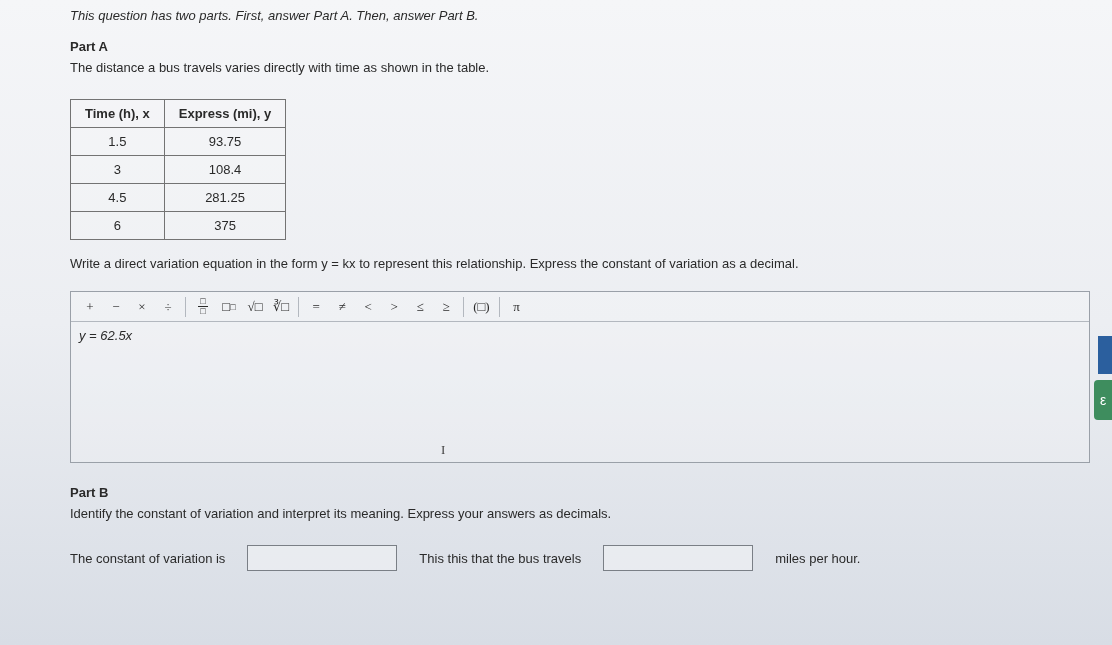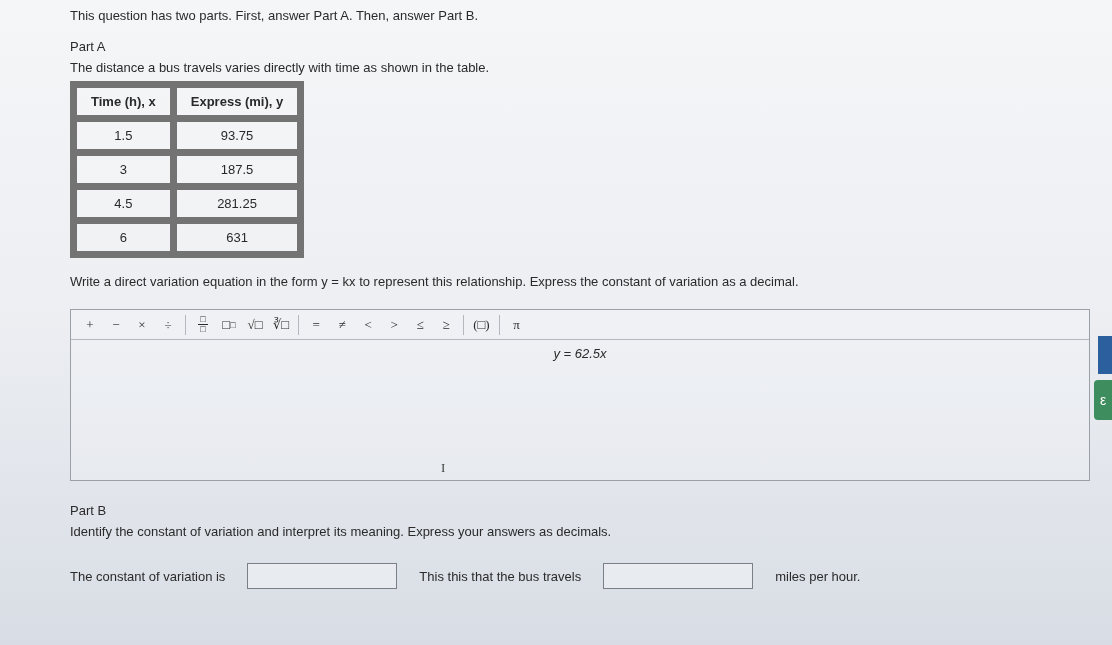--- a/index.html
+++ b/index.html
@@ -7,29 +7,29 @@
       font-family: Arial, Helvetica, sans-serif;
       background: linear-gradient(to bottom, #f5f6f8 0%, #eceef2 50%, #d8dde5 100%);
       width: 1112px;
       height: 645px;
       padding: 8px 0 0 70px;
       color: #2a2a2a;
       font-size: 13px;
       position: relative;
       overflow: hidden;
     }
-    .intro { margin-bottom: 8px; }
-    .part-label { font-weight: normal; margin: 16px 0 6px 0; }
-    .prompt-text { margin-bottom: 6px; }
+    .intro { margin-bottom: 8px; font-style: italic; }
+    .part-label { font-weight: bold; margin: 16px 0 6px 0; }
+    .prompt-text { margin-bottom: 24px; }
     table.data-table {
       border-collapse: collapse;
       margin-bottom: 16px;
     }
     table.data-table th, table.data-table td {
-      border: 7px solid #737373;
+      border: 1px solid #737373;
       padding: 6px 14px;
       text-align: center;
       font-size: 13px;
       background: rgba(255,255,255,0.15);
     }
     table.data-table th {
       font-weight: bold;
     }
     .instruction { margin-bottom: 20px; }
     .instruction .math { }
@@ -64,21 +64,20 @@
       height: 20px;
       background: #b3b8bf;
       margin: 0 4px;
     }
     .editor-area {
       min-height: 140px;
       padding: 6px 8px;
       font-size: 13px;
       font-style: italic;
       position: relative;
-      text-align: center;
     }
     .editor-area .cursor {
       position: absolute;
       left: 370px;
       top: 120px;
       font-style: normal;
       color: #444;
       font-family: serif;
     }
     .side-tab-green {
@@ -146,29 +145,29 @@
       <th>Express (mi), y</th>
     </tr>
   </thead>
   <tbody>
     <tr>
       <td>1.5</td>
       <td>93.75</td>
     </tr>
     <tr>
       <td>3</td>
-      <td>187.5</td>
+      <td>108.4</td>
     </tr>
     <tr>
       <td>4.5</td>
       <td>281.25</td>
     </tr>
     <tr>
       <td>6</td>
-      <td>631</td>
+      <td>375</td>
     </tr>
   </tbody>
 </table>
 
 <div class="instruction">
   <span>Write a direct variation equation in the form </span><span class="math">y = kx</span><span> to represent this relationship. Express the constant of variation as a decimal.</span>
 </div>
 
 <div class="editor-wrap">
   <div class="toolbar">

